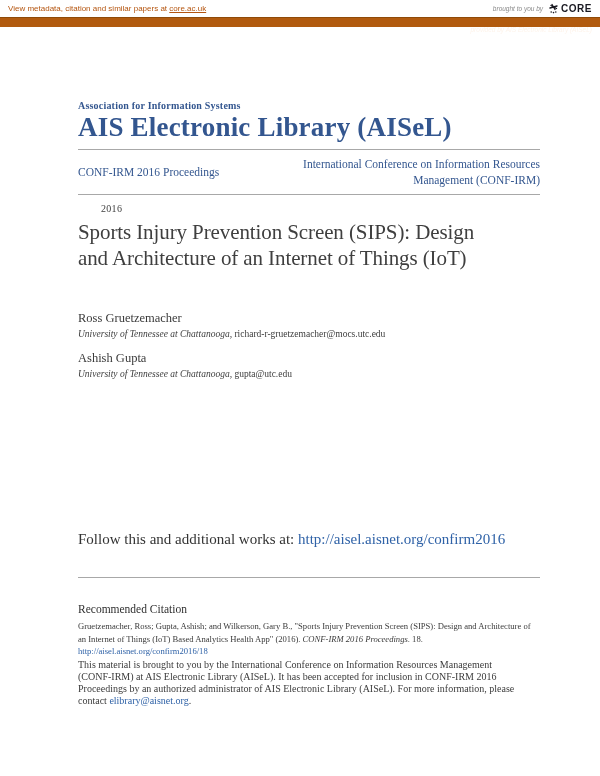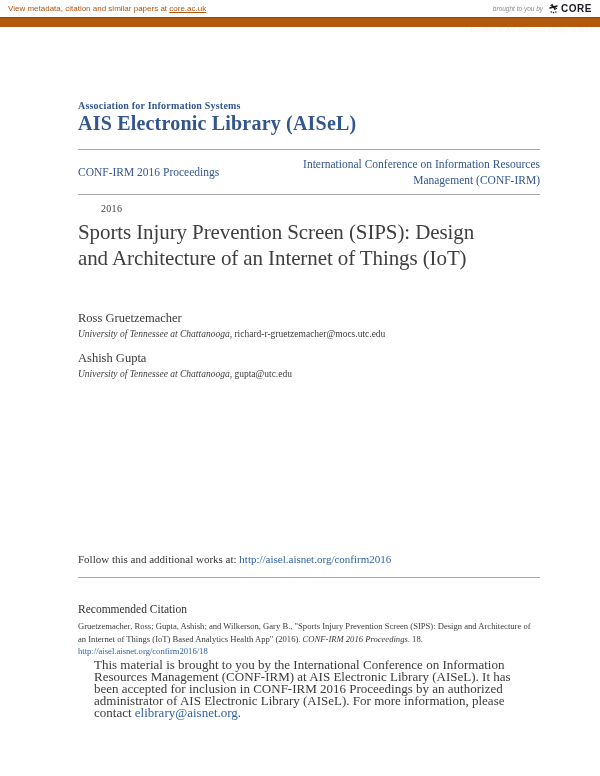--- a/index.html
+++ b/index.html
@@ -34,21 +34,21 @@
   .orange-bar span {
     font-family:"Liberation Sans", sans-serif; font-size:6.5px; font-style:italic;
     color:#fdf3ea; line-height:9px; display:inline-block;
   }
 
   
   .content { position:absolute; left:78px; right:60px; top:0; bottom:0; }
 
   .header-block { position:absolute; top:100px; left:0; right:0; }
   .org { font-size:10px; font-weight:bold; color:var(--header_blue,#33568F); letter-spacing:0.2px; }
-  .library { font-size:20px; font-weight:bold; color:var(--header_blue,#33568F); margin-top:1px; letter-spacing:0.2px; }
+  .library { font-size:27px; font-weight:bold; color:var(--header_blue,#33568F); margin-top:1px; letter-spacing:0.2px; }
 
   .navrow {
     position:absolute; top:149px; left:0; right:0;
     border-top:1px solid var(--rule_gray,#A8A8A8);
     border-bottom:1px solid var(--rule_gray,#A8A8A8);
     display:flex; justify-content:space-between; align-items:center;
     padding:6px 0; min-height:38px;
   }
   .nav-left  { font-size:11.5px; color:var(--header_blue,#33568F); text-decoration:none; cursor:pointer; }
   .nav-right {
@@ -61,35 +61,35 @@
   .title { position:absolute; top:220px; left:0; right:-10px; font-weight:normal; color:var(--title_gray,#3F3F3F); }
   .title .tl { display:block; white-space:nowrap; font-size:21px; line-height:25.5px; letter-spacing:-0.1px; }
 
   .authors { position:absolute; top:311px; left:0; right:0; }
   .author { margin-bottom:11px; }
   .author-name { font-size:12.5px; color:#3A3A3A; line-height:15px; }
   .author-affil { font-size:9.5px; color:#3C3C3C; line-height:12px; margin-top:2px; }
   .author-affil .affil { font-style:italic;margin-top:9px; }
   .author-affil .email { font-style:normal; }
 
-  .follow { position:absolute; top:553px; left:0; right:0; font-size:11px; color:#333; }
+  .follow { position:absolute; top:531px; left:0; right:0; font-size:15px; color:#333; }
   .follow a { color:var(--link_blue,#2F62A7); text-decoration:none; cursor:pointer; }
 
   .citation-section {
     position:absolute; top:577px; left:0; right:0;
     border-top:1px solid var(--rule_gray,#A8A8A8); padding-top:25px;
   }
   .cit-head { font-size:11.5px; color:#2F2F2F; margin-bottom:5px; }
   .cit-text { font-size:8.6px; color:#3A3A3A; line-height:12.5px; }
   .cit-text em { font-style:italic; }
   .cit-text a { color:var(--link_blue,#2F62A7); text-decoration:none; cursor:pointer; }
 
   .footer-note {
     position:absolute; top:659px; left:0; right:16px;
-    font-size:13px; color:#3B3B3B; line-height:12px;margin-left:16px;
+    font-size:10px; color:#3B3B3B; line-height:12px;
   }
   .footer-note a { color:var(--link_blue,#2F62A7); text-decoration:none; cursor:pointer; }
 </style>
 </head>
 <body>
 
 <div class="page">
 
   <header class="topbar">
     <div class="meta-left">

